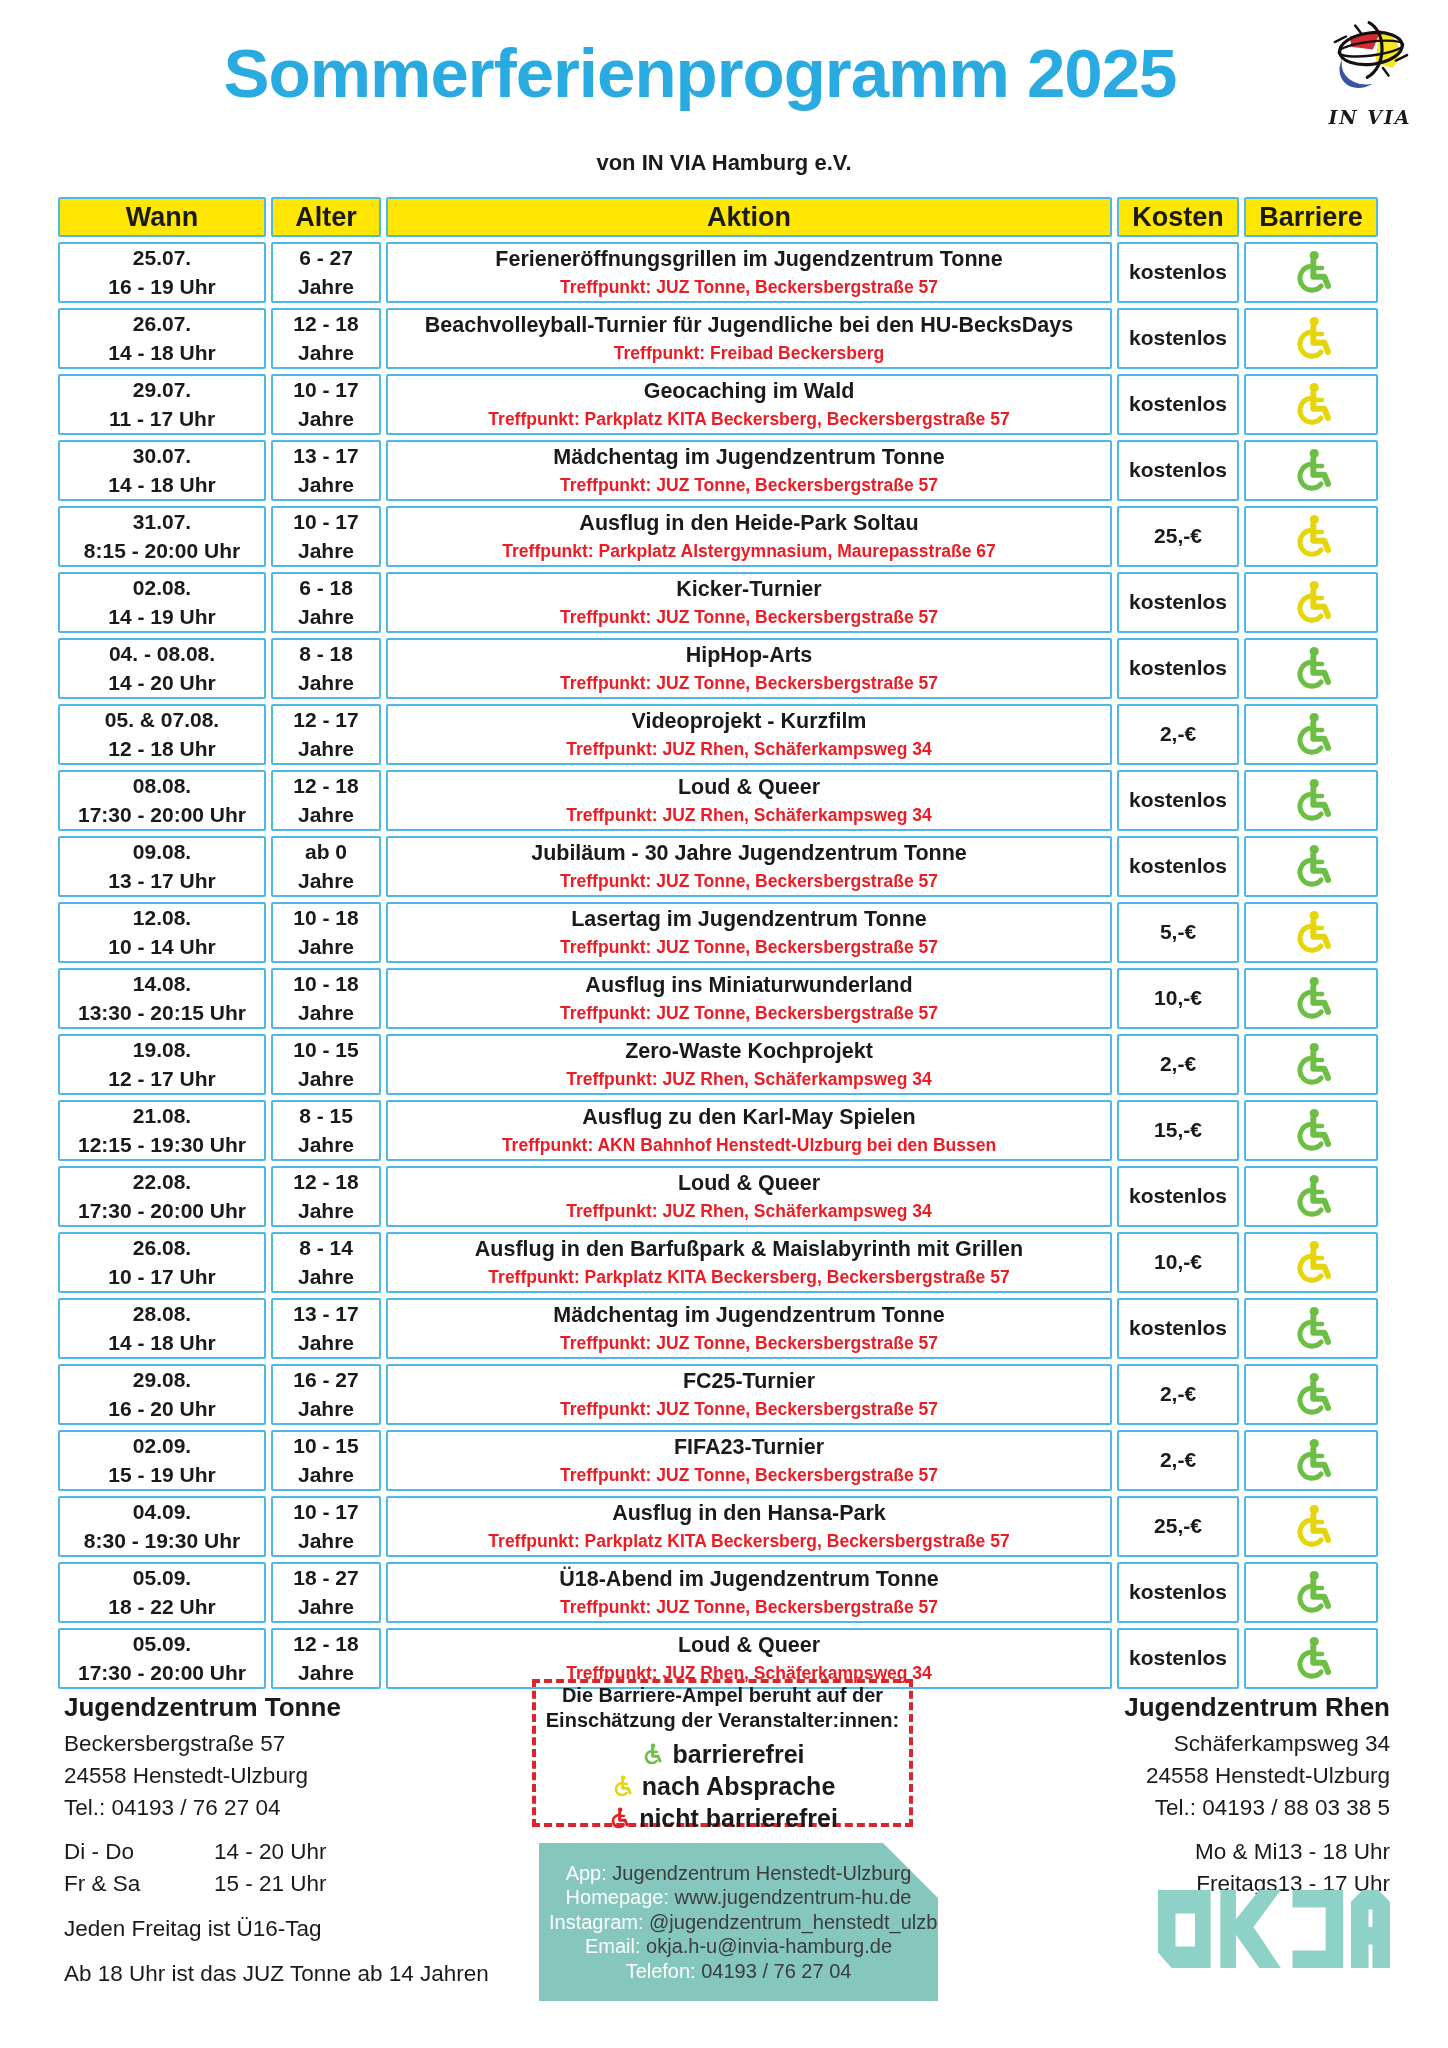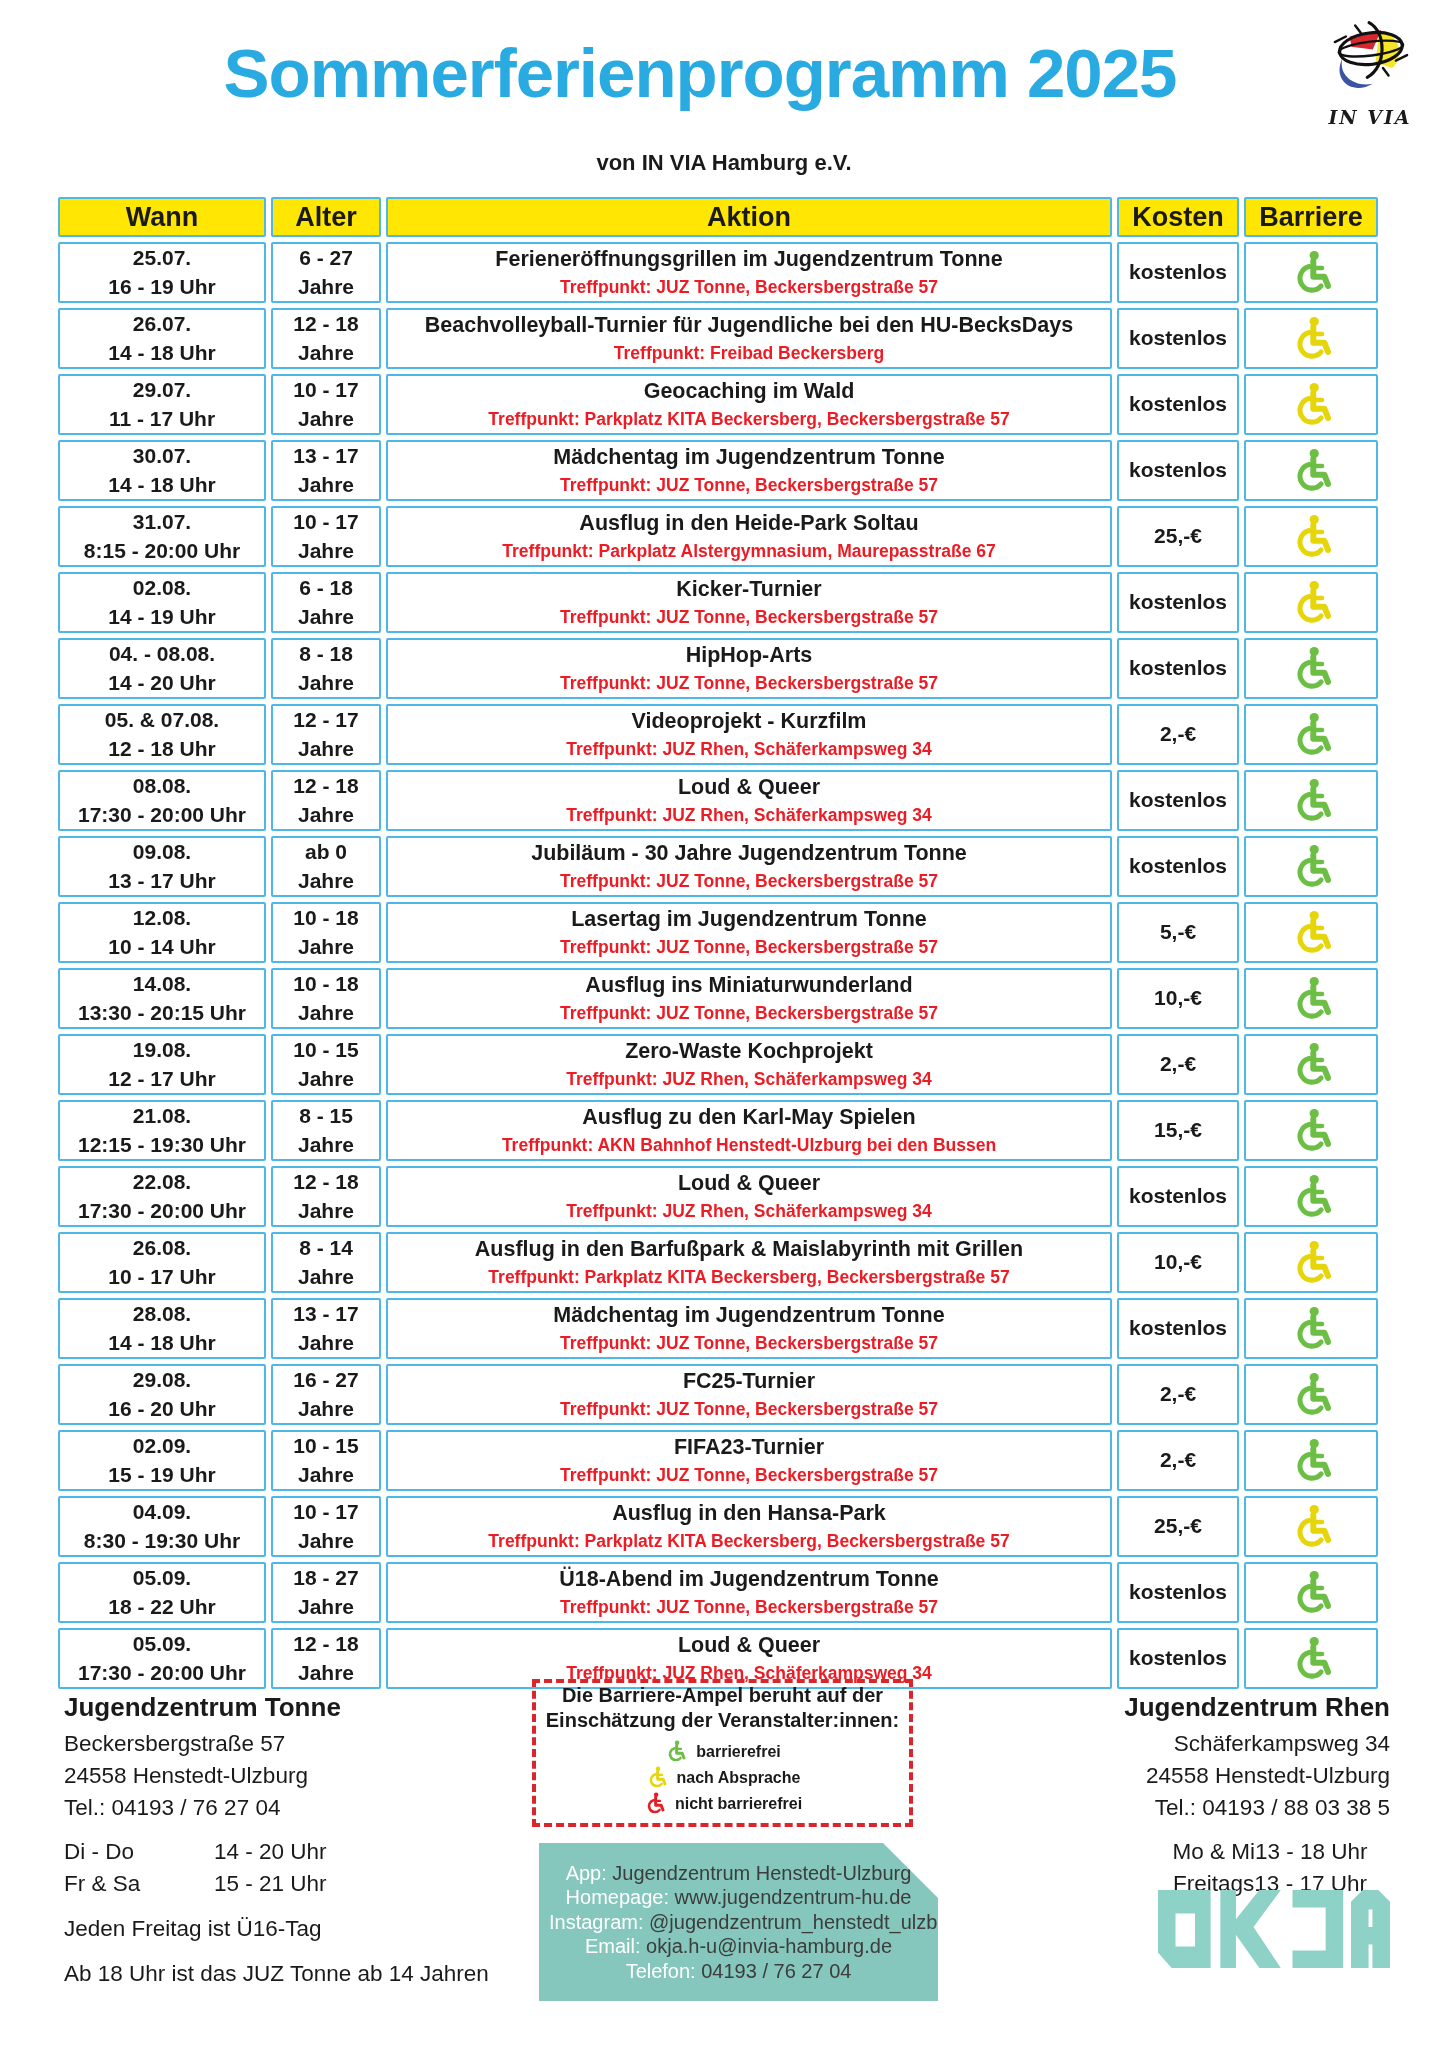--- a/index.html
+++ b/index.html
@@ -44,35 +44,35 @@
   .hours{margin-top:12px;}
   .hours-row{display:grid;grid-template-columns:150px auto;font-size:22.5px;line-height:1.45;}
   .notes .f-line{line-height:1.45;margin-top:12px;}
 
   
   .legend-box{position:absolute;left:532px;top:1679px;width:381px;height:148px;
     border:4px dashed var(--legend-border);padding:0 6px;text-align:center;}
   .legend-title{font-size:20px;font-weight:700;line-height:1.25;}
   .legend-items{margin-top:7px;}
   .legend-item{display:flex;align-items:center;justify-content:center;gap:9px;
-    font-size:16px;font-weight:700;margin:3px 0;}
+    font-size:25px;font-weight:700;margin:3px 0;}
   .legend-item .wheel{width:23px;height:23px;}
 
   
   .contact-box{position:absolute;left:523px;top:1843px;width:399px;height:158px;
     background:var(--teal);clip-path:polygon(0 0,calc(100% - 55px) 0,100% 55px,100% 100%,0 100%);
     display:flex;flex-direction:column;justify-content:space-evenly;
     padding:17px 10px;text-align:center;margin-left:16px;}
   .contact-line{font-size:20px;white-space:nowrap;}
   .cl-label{color:#ffffff;} .cl-value{color:#3c3c3c;}
 
   
   .rhen{position:absolute;top:1692px;left:1058px;width:332px;text-align:right;}
   .rhen .hours{margin-top:12px;}
-  .rhen-hours-row{display:flex;justify-content:center;width:240px;
+  .rhen-hours-row{display:flex;justify-content:flex-end;width:240px;
     margin-left:auto;font-size:22.5px;line-height:1.45;}
   .okja{position:absolute;left:1156px;top:1888px;width:234px;}
   .okja svg{display:block;width:234px;height:82px;}
 
   .hidden-defs{position:absolute;width:0;height:0;overflow:hidden;}
 </style>
 </head>
 <body>
 
 <svg class="hidden-defs" aria-hidden="true">

